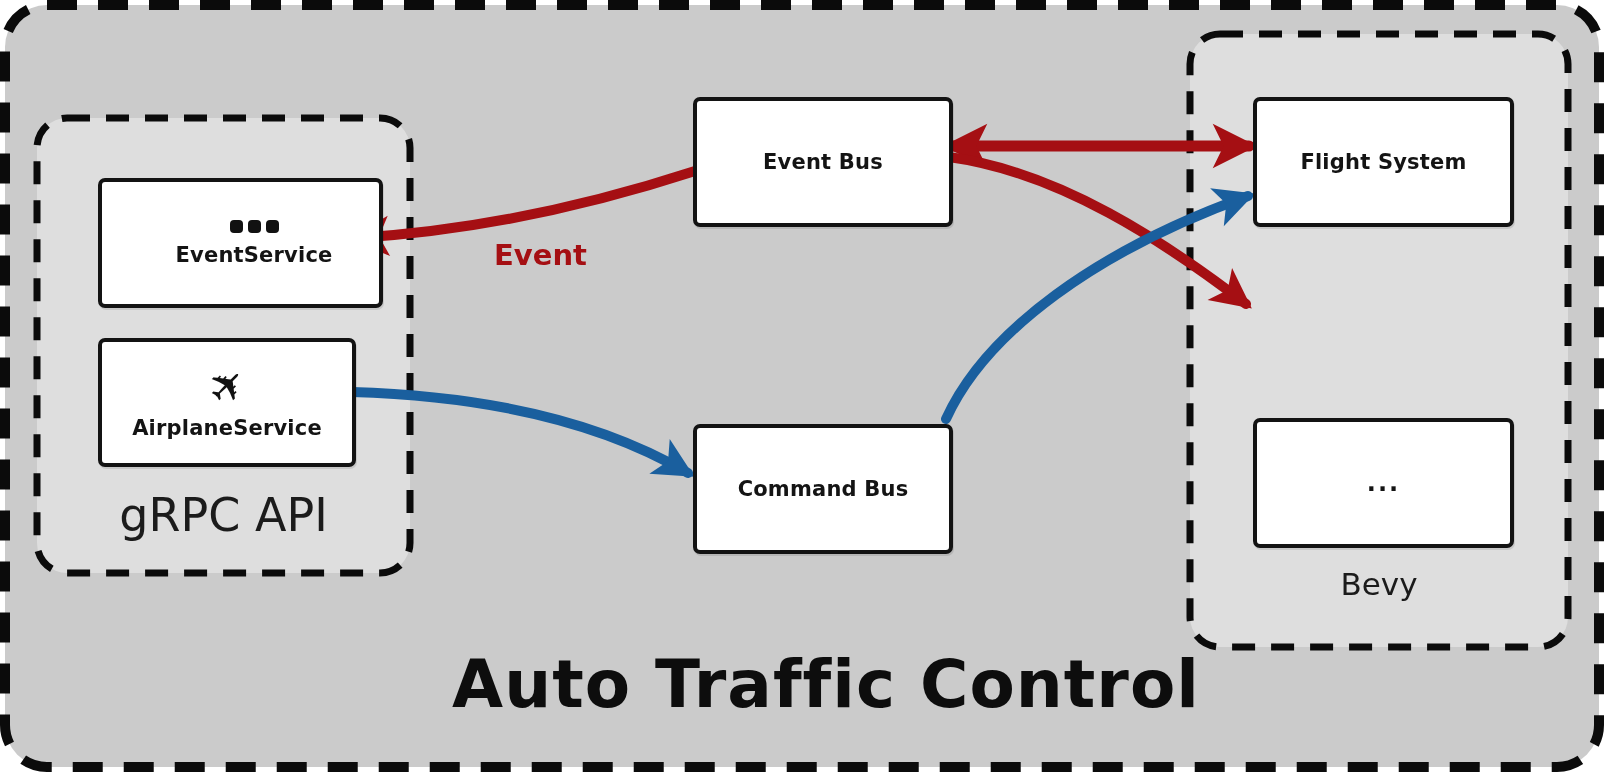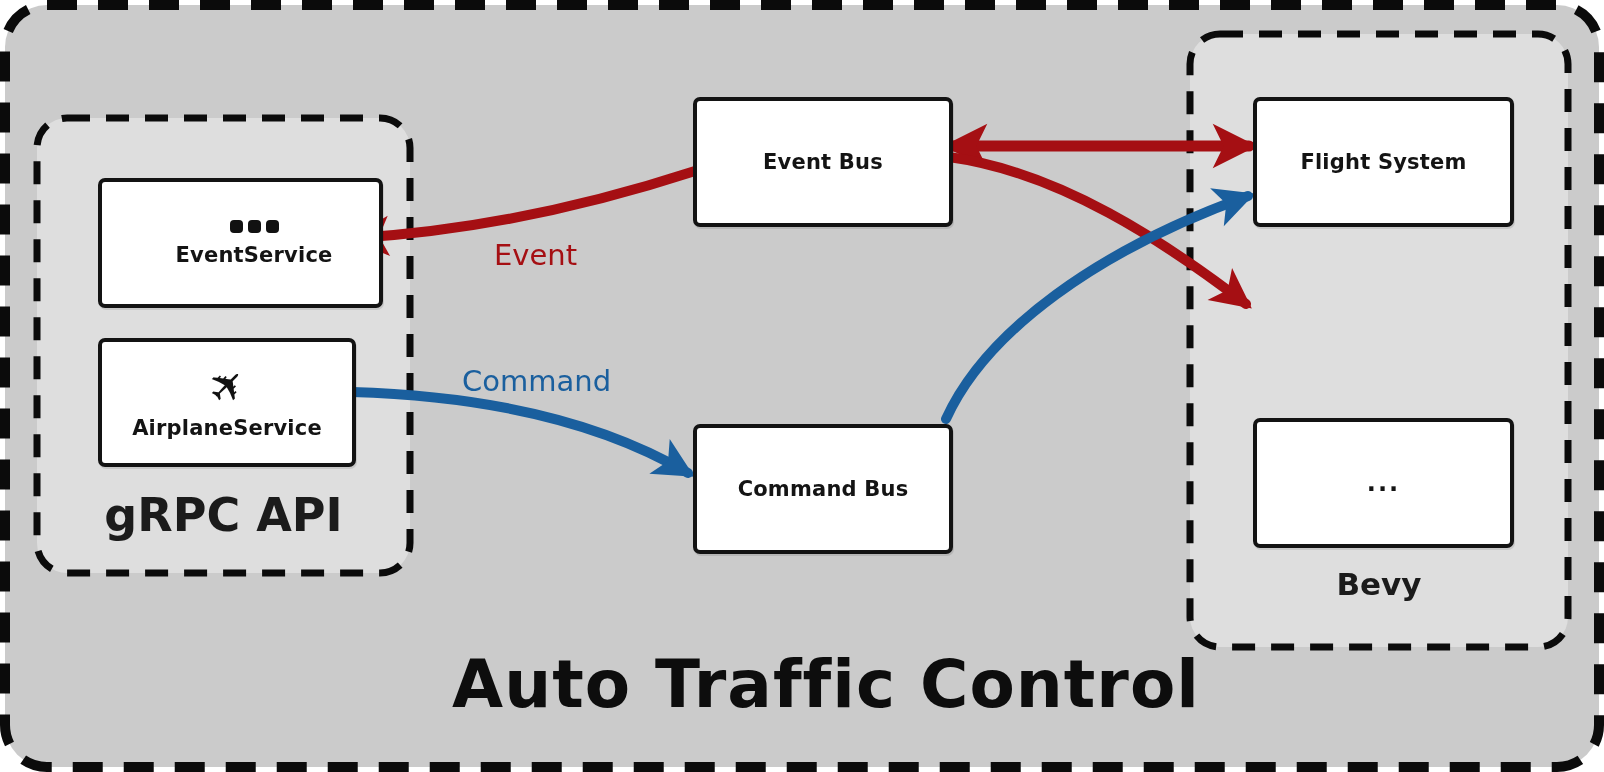--- a/index.html
+++ b/index.html
@@ -11,25 +11,25 @@
   .node{
     position:absolute;z-index:2;background:#ffffff;border:4px solid #131313;border-radius:7px;
     display:flex;flex-direction:column;align-items:center;justify-content:center;gap:10px;
     box-shadow:1px 2px 0 rgba(0,0,0,0.10);
   }
   .node-label{font-size:21px;font-weight:bold;letter-spacing:0.2px;white-space:nowrap;}
   .dots-icon{display:flex;gap:5px;}
   .dots-icon span{width:13px;height:13px;background:#111;border-radius:4px;display:block;}
   .plane-icon{font-size:44px;line-height:40px;transform:rotate(-45deg);color:#111;}
   .group-label{
-    position:absolute;z-index:2;text-align:center;font-weight:bold;color:#1b1b1b;white-space:nowrap;
+    position:absolute;z-index:2;text-align:center;font-weight:normal;color:#1b1b1b;white-space:nowrap;
   }
   #grpc-label{left:37px;top:488px;width:373px;font-size:46px;}
   #bevy-label{left:1190px;top:566px;width:378px;font-size:31px;}
-  .edge-label{position:absolute;z-index:2;font-weight:normal;font-size:29px;white-space:nowrap;}
+  .edge-label{position:absolute;z-index:2;font-weight:bold;font-size:29px;white-space:nowrap;}
   #event-label{left:494px;top:238px;color:#A50F13;}
   #command-label{left:462px;top:364px;color:#1A5F9E;}
   #diagram-title{
     position:absolute;z-index:2;left:0;top:646px;width:1604px;text-align:center;
     font-size:66px;font-weight:bold;color:#0d0d0d;letter-spacing:1px;padding-left:24px;
   }
   
   #node-event-service  {left:98px;  top:178px; width:250px; height:122px;padding-left:27px;}
   #node-airplane-service{left:98px; top:338px; width:250px; height:121px;}
   #node-event-bus      {left:693px; top:97px;  width:252px; height:122px;}
@@ -89,21 +89,20 @@
 
   <div class="node" id="node-event-bus">
     <div class="node-label">Event Bus</div>
   </div>
 
   <div class="node" id="node-command-bus">
     <div class="node-label">Command Bus</div>
   </div>
 
   <div class="edge-label" id="event-label">Event</div>
-  <div class="edge-label" id="command-label">Command</div>
 
   <div class="node" id="node-flight-system">
     <div class="node-label">Flight System</div>
   </div>
 
 
   <div class="node" id="node-more-systems">
     <div class="node-label">...</div>
   </div>
 

